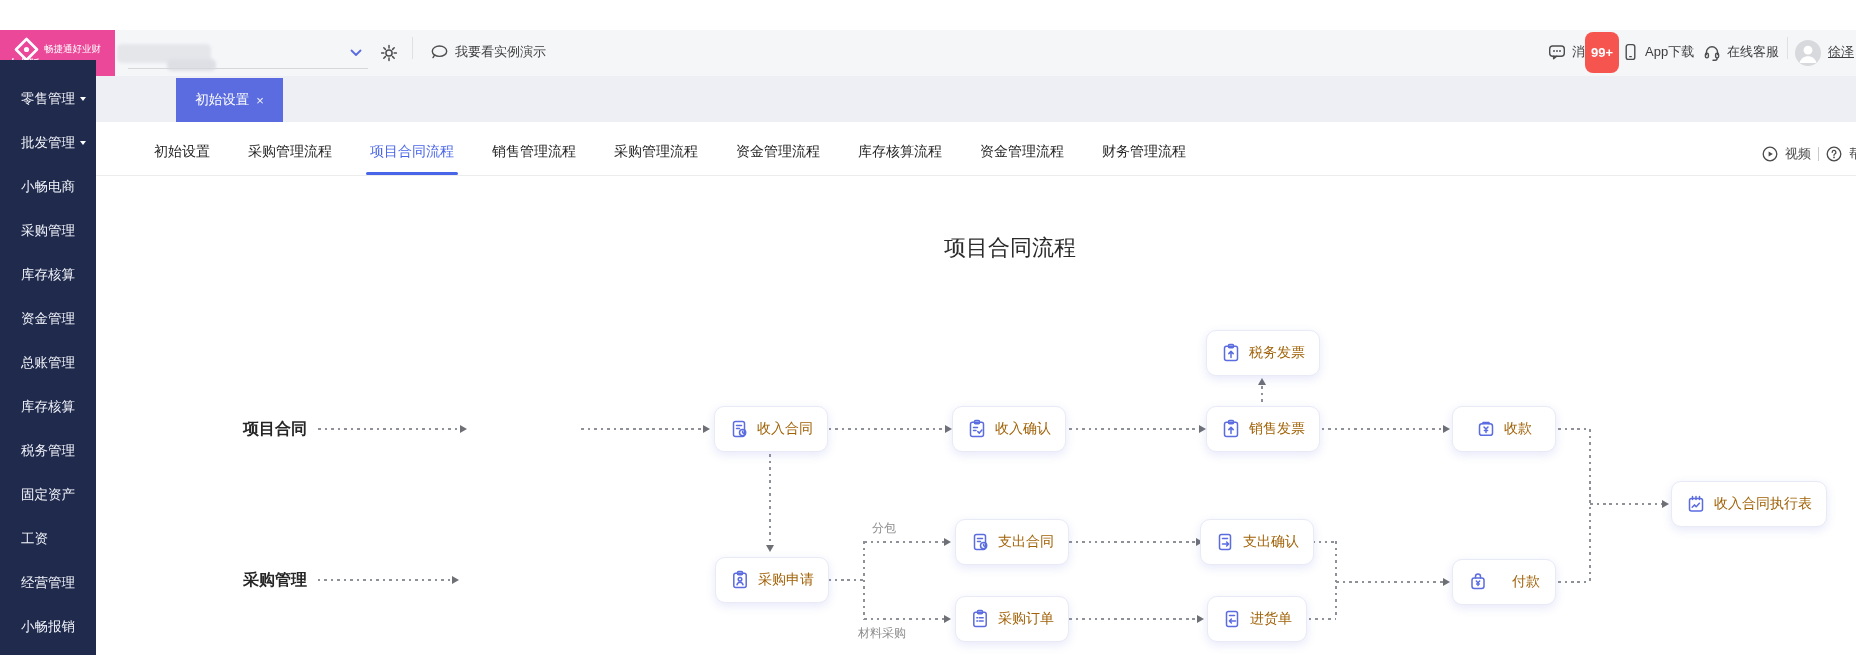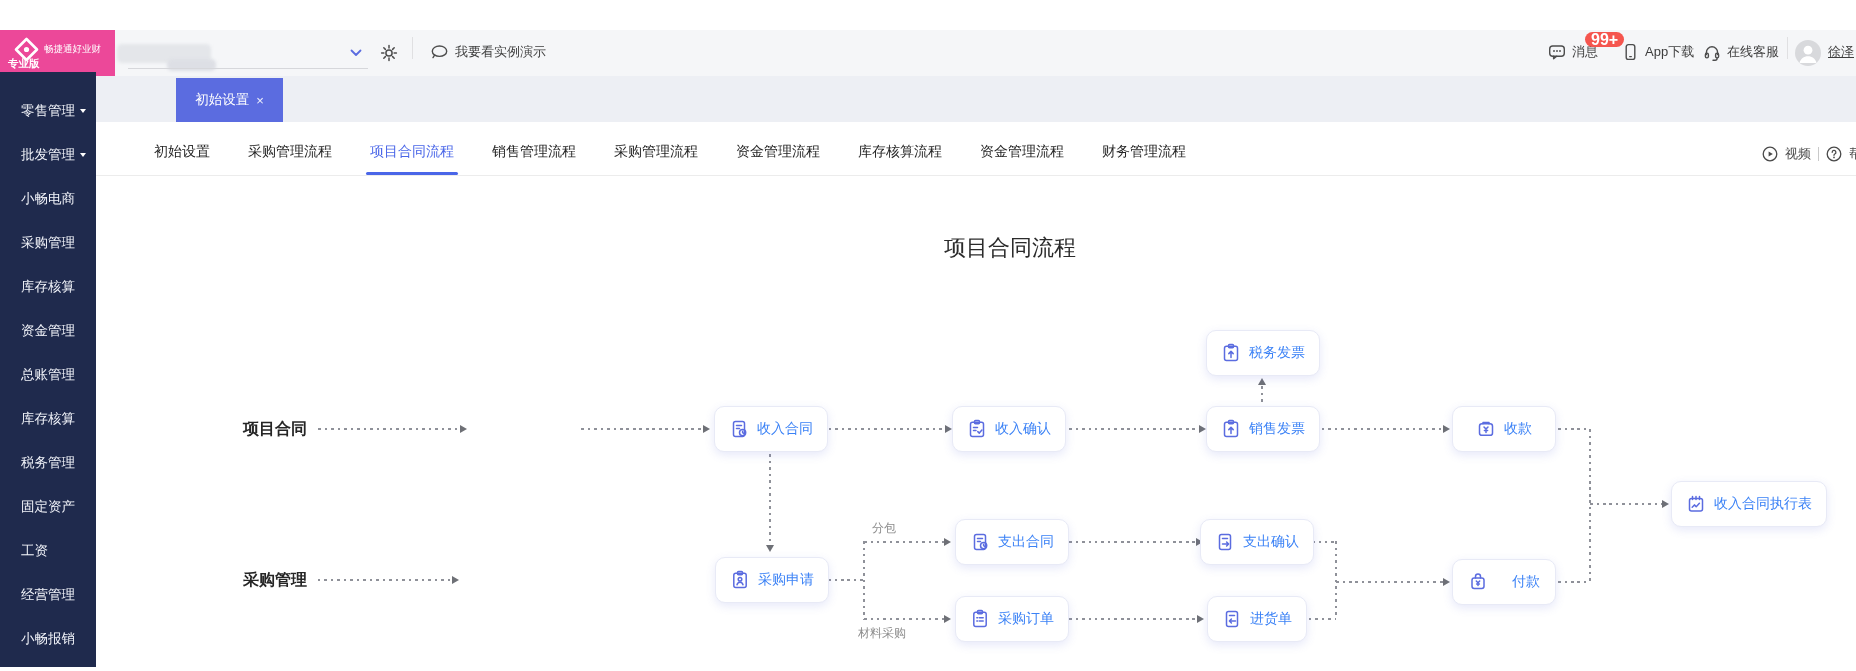--- a/index.html
+++ b/index.html
@@ -9,50 +9,50 @@
   .top-strip{position:absolute;left:0;top:0;width:1856px;height:30px;background:#fff;}
   .brand{position:absolute;left:0;top:30px;width:115px;height:46px;background:#ec4899;}
   .brand-name{position:absolute;left:44px;top:13px;font-size:9.5px;color:#fff;white-space:nowrap;}
   .brand-edition{position:absolute;left:8px;top:27px;font-size:10.5px;color:#fff;font-weight:700;}
   .topbar{position:absolute;left:115px;top:30px;width:1741px;height:46px;background:#f5f6f8;}
   .blur1{position:absolute;left:2px;top:14px;width:94px;height:19px;background:#e4e6ea;border-radius:5px;filter:blur(1.5px);}
   .blur2{position:absolute;left:52px;top:29px;width:49px;height:12px;background:#dddfe5;border-radius:5px;filter:blur(1.5px);}
   .ws-underline{position:absolute;left:13px;top:38px;width:240px;height:1px;background:#d6d7db;}
   .tb-item{position:absolute;display:flex;align-items:center;gap:6px;font-size:13px;color:#3d3d3d;white-space:nowrap;}
   .tb-divider{position:absolute;width:1px;height:22px;background:#e0e0e2;top:7px;}
-  .badge{position:absolute;background:#f5554e;color:#fff;font-size:16px;font-weight:700;
-         border-radius:8px;padding:1px 6px;line-height:13px;}
+  .badge{position:absolute;background:#f5554e;color:#fff;font-size:13px;font-weight:700;
+         border-radius:8px;padding:14px 6px;line-height:13px;}
   .avatar{position:absolute;width:26px;height:26px;border-radius:50%;background:#d8d9dc;overflow:hidden;}
   
   .tabstrip{position:absolute;left:96px;top:76px;width:1760px;height:46px;background:#edeff4;}
   .tab-home{position:absolute;left:112px;top:0;height:46px;line-height:46px;font-size:13.5px;color:#3a3a3a;cursor:pointer;}
   .tab-active{position:absolute;left:80px;top:2px;width:107px;height:44px;background:#5b6ce0;color:#fff;
               display:flex;align-items:center;justify-content:center;gap:7px;font-size:13.5px;}
   .tab-close{font-size:13px;opacity:.9;cursor:pointer;}
   
-  .sidebar{position:absolute;left:0;top:72px;width:96px;height:595px;background:#1f2a4d;padding-top:17px;box-sizing:border-box;}
+  .sidebar{position:absolute;left:0;top:60px;width:96px;height:595px;background:#1f2a4d;padding-top:17px;box-sizing:border-box;}
   .side-item{height:44px;line-height:44px;padding-left:21px;font-size:13.5px;color:#f2f4fa;font-weight:500;
              white-space:nowrap;cursor:pointer;}
   .caret{display:inline-block;width:0;height:0;border-top:4px solid #fff;border-left:3.5px solid transparent;
          border-right:3.5px solid transparent;margin-left:5px;vertical-align:middle;}
   
   .content{position:absolute;left:96px;top:122px;width:1760px;height:549px;background:#fff;}
   .subtabs{position:absolute;left:96px;top:122px;width:1760px;height:54px;border-bottom:1px solid #ececec;
            display:flex;align-items:flex-end;padding:0 0 14px 58px;box-sizing:border-box;gap:38px;}
   .subtab{font-size:14px;color:#262626;white-space:nowrap;cursor:pointer;position:relative;}
   .subtab.active{color:#4a66e8;font-weight:500;}
   .subtab.active:after{content:"";position:absolute;left:-4px;right:-4px;bottom:-14px;height:3px;background:#4a66e8;border-radius:2px;}
   .subtab-right{position:absolute;left:1762px;top:145px;display:flex;align-items:center;gap:7px;font-size:13px;color:#4a4a4a;white-space:nowrap;}
   .sr-div{width:1px;height:14px;background:#c9c9c9;}
   
   .flow-title{position:absolute;left:810px;top:233px;width:400px;text-align:center;font-size:22px;color:#2b2b2b;font-weight:500;}
   .lane-label{position:absolute;font-size:16px;font-weight:600;color:#262626;white-space:nowrap;}
   .node{position:absolute;transform:translate(-50%,-50%);display:flex;align-items:center;justify-content:center;gap:8px;
         background:#fff;border:1px solid #e8eaf6;border-radius:10px;height:46px;padding:0 14px;
-        box-shadow:0 3px 10px rgba(100,115,220,.16);font-size:14px;color:#3b82f6;white-space:nowrap;cursor:pointer;box-sizing:border-box;}
+        box-shadow:0 3px 10px rgba(100,115,220,.16);font-size:14px;color:#a16207;white-space:nowrap;cursor:pointer;box-sizing:border-box;}
   .node svg{display:block;flex:none;}
   .h{position:absolute;height:2px;background:repeating-linear-gradient(90deg,#8f9199 0 2.5px,transparent 2.5px 6.5px);}
   .v{position:absolute;width:2px;background:repeating-linear-gradient(180deg,#8f9199 0 2.5px,transparent 2.5px 6.5px);}
   .aR,.aD,.aU{position:absolute;width:0;height:0;}
   .aR{border-left:7px solid #6e7076;border-top:4px solid transparent;border-bottom:4px solid transparent;}
   .aD{border-top:7px solid #6e7076;border-left:4px solid transparent;border-right:4px solid transparent;}
   .aU{border-bottom:7px solid #6e7076;border-left:4px solid transparent;border-right:4px solid transparent;}
   .branch-label{position:absolute;font-size:12px;color:#8c8c8c;white-space:nowrap;}
 </style>
 </head>

